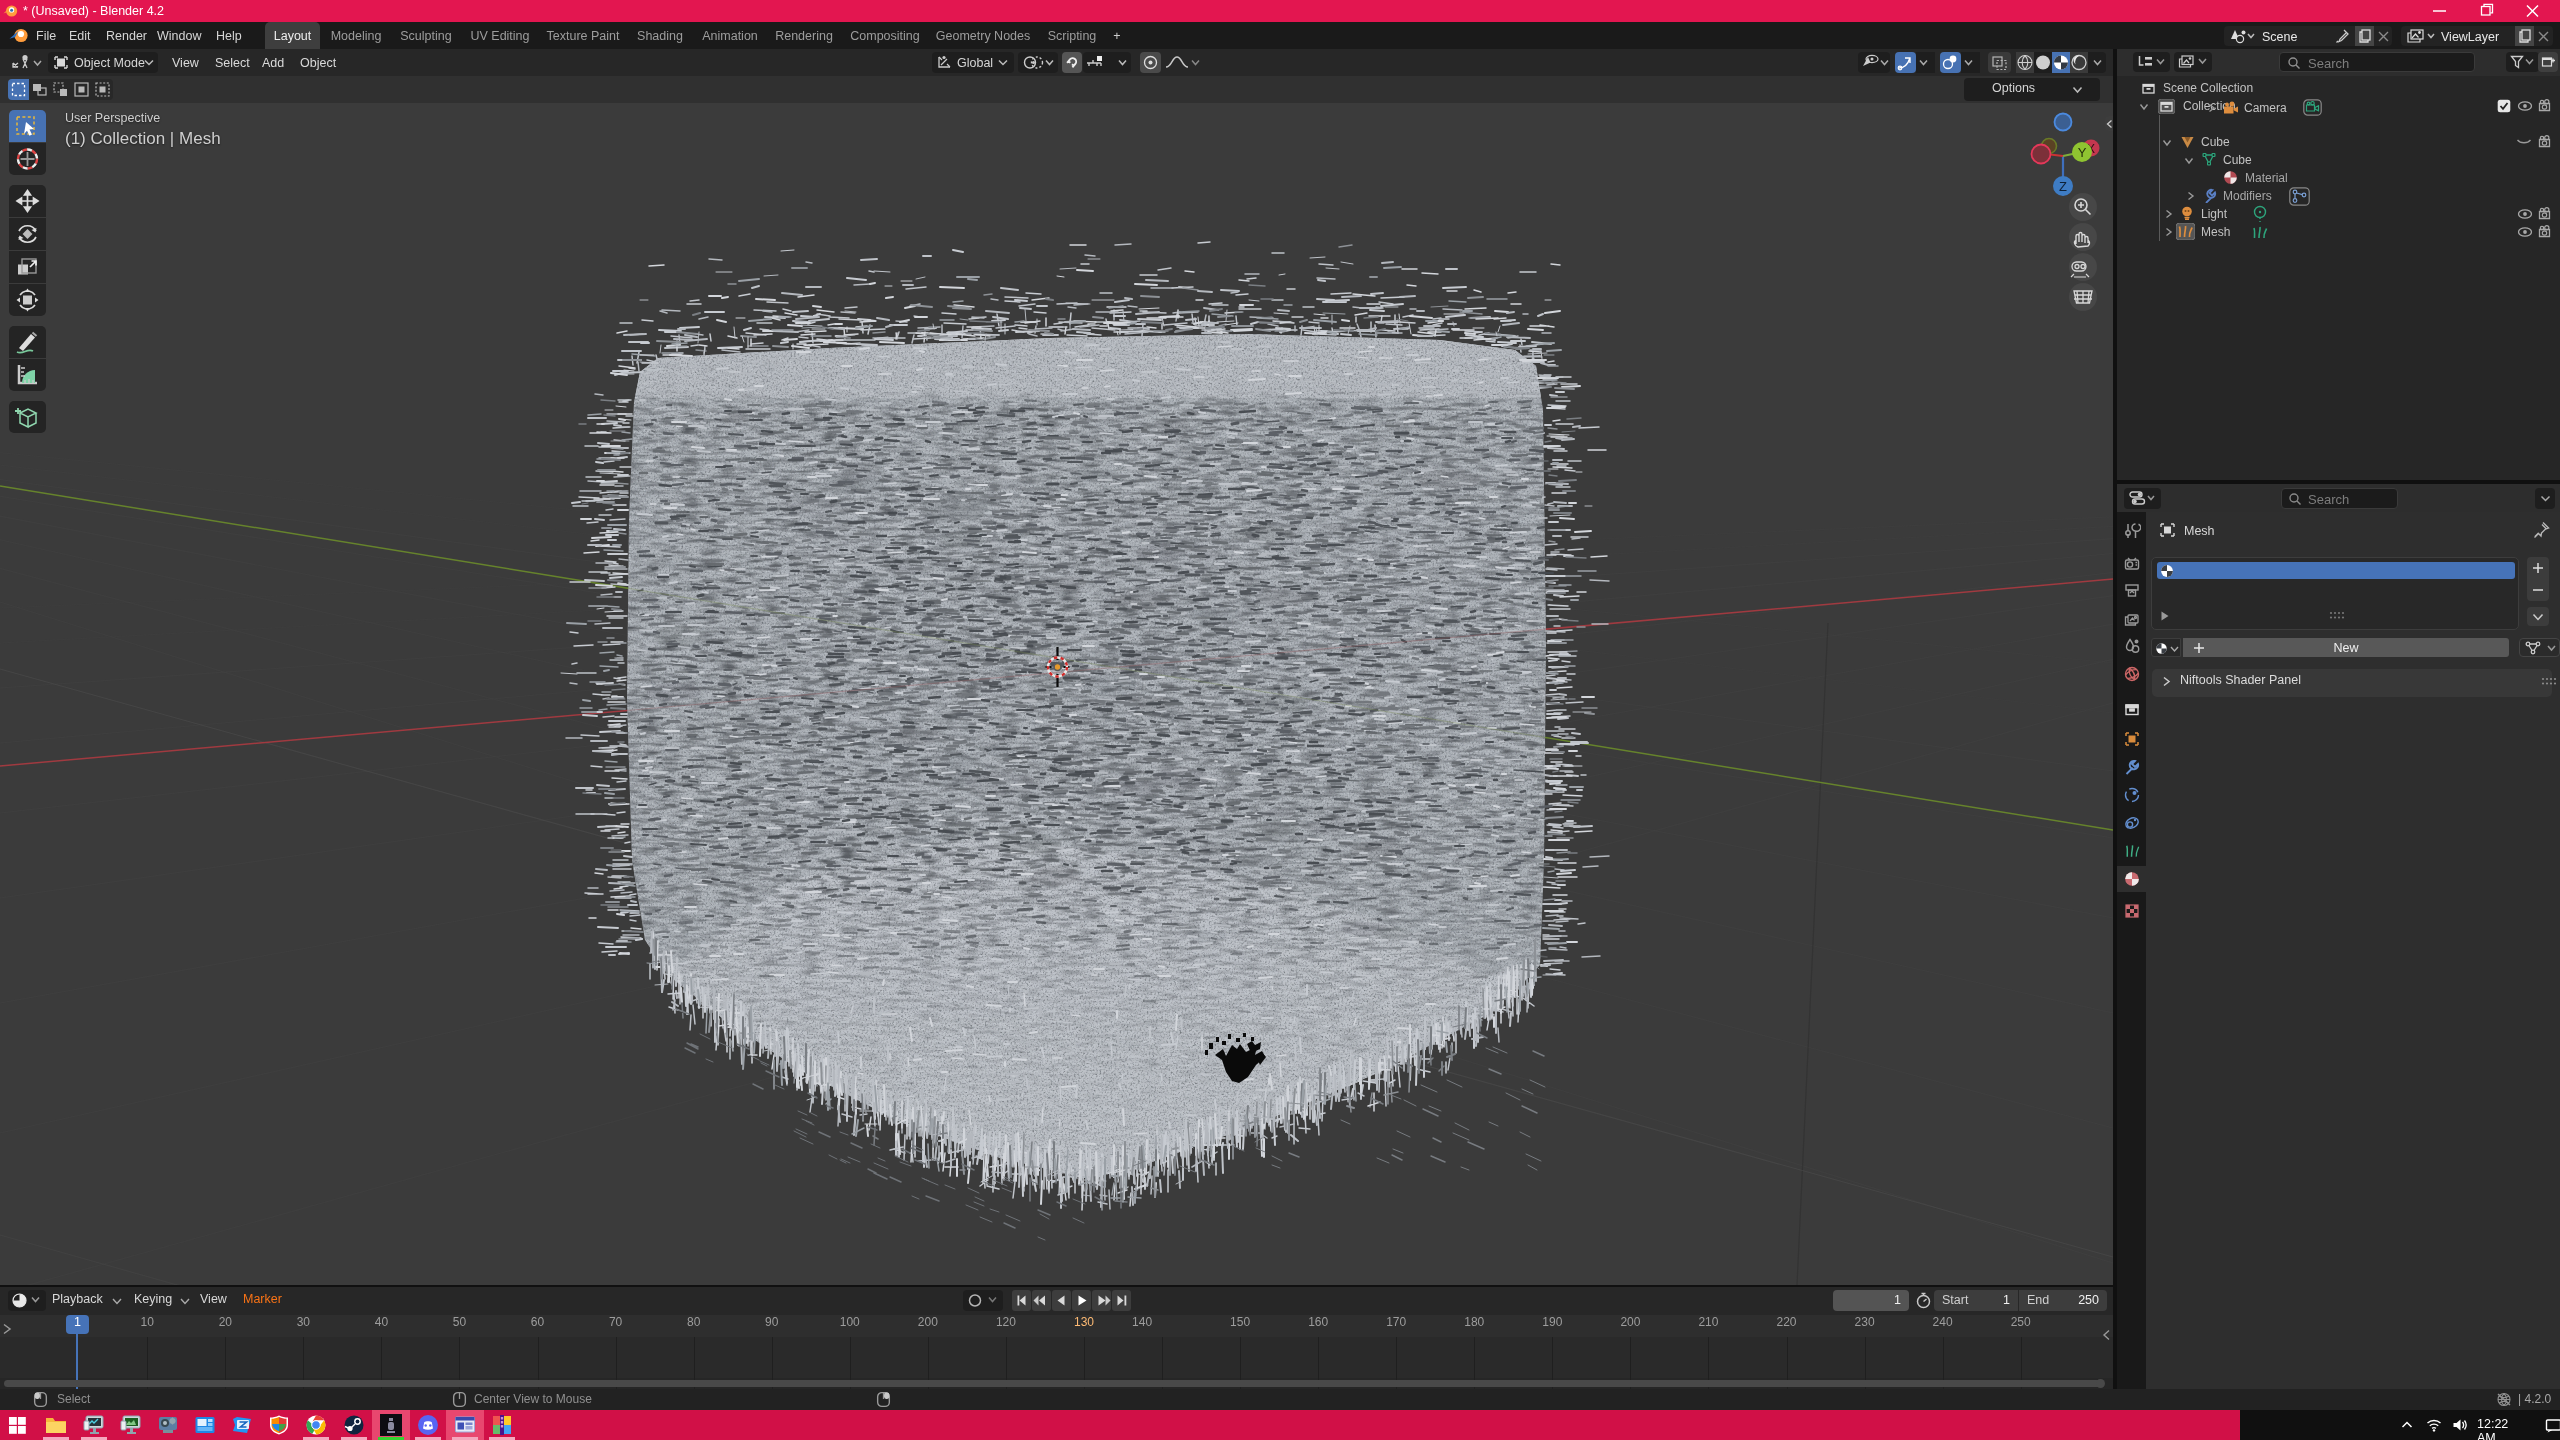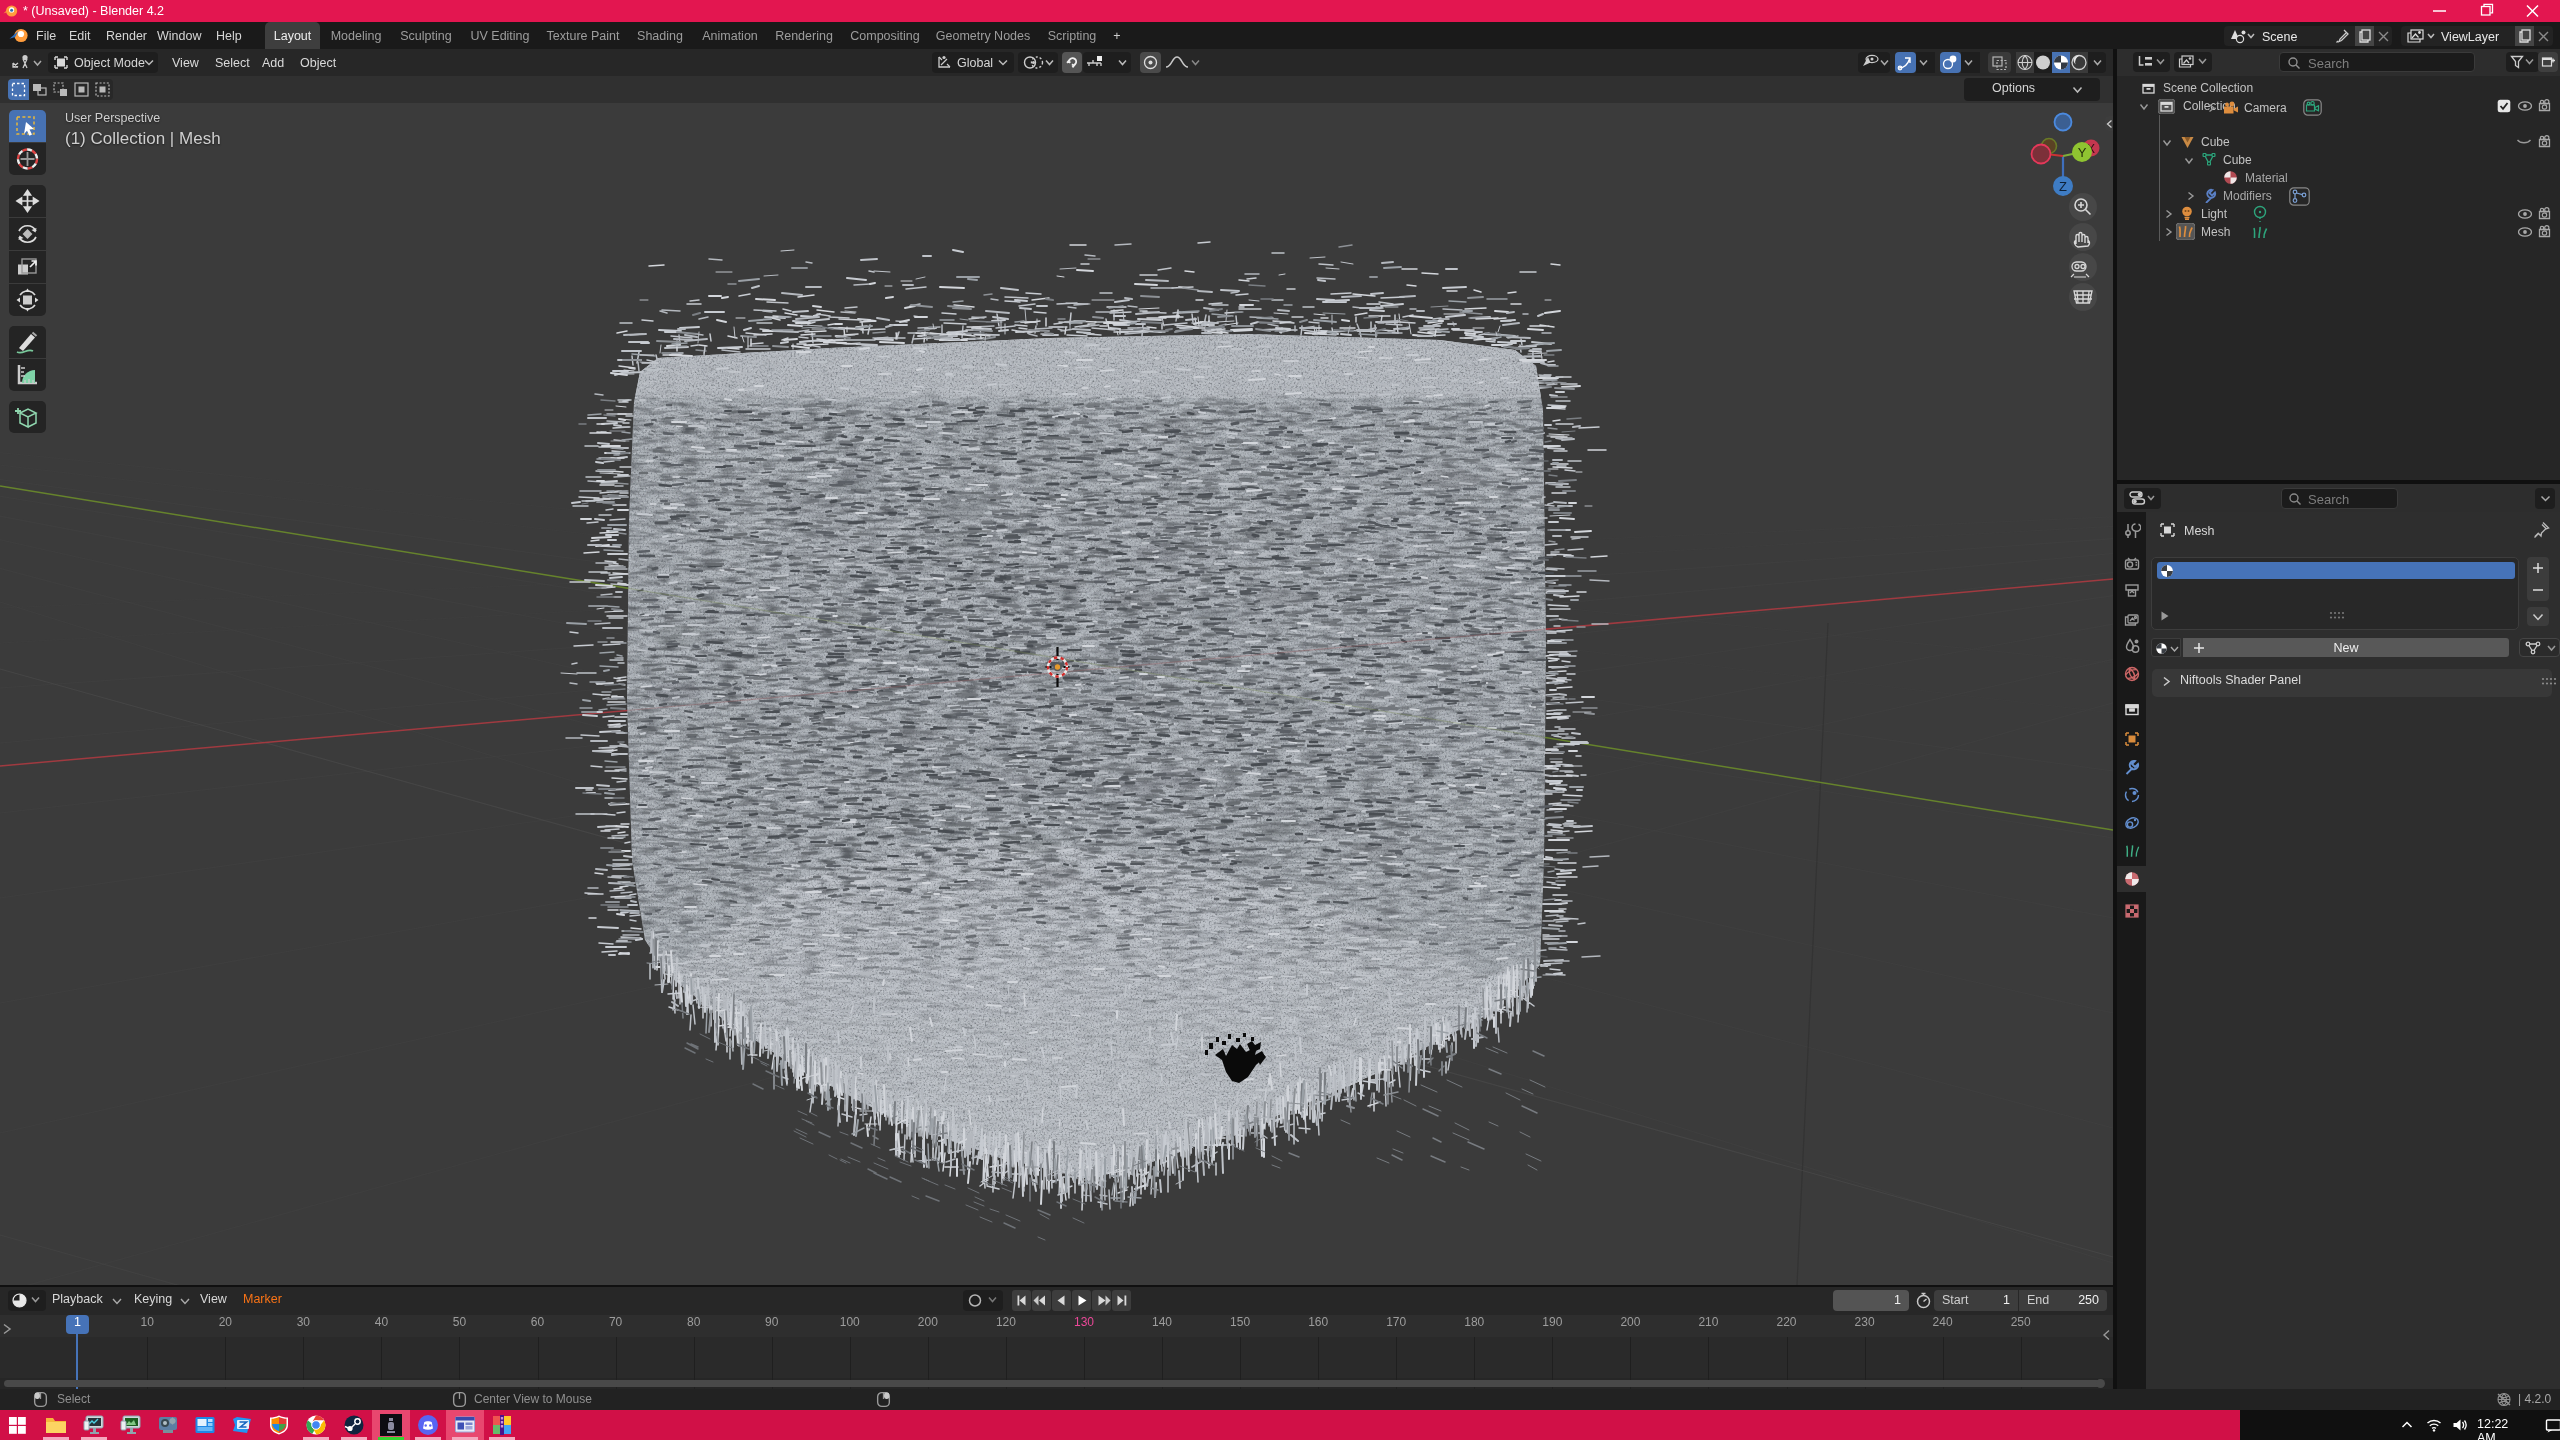--- a/index.html
+++ b/index.html
@@ -1134,22 +1134,22 @@
       <span style="position:absolute;left:273.374px;top:0;width:60px;text-align:center;font-size:12px;color:#9d9d9d">30</span>
       <span style="position:absolute;left:351.434px;top:0;width:60px;text-align:center;font-size:12px;color:#9d9d9d">40</span>
       <span style="position:absolute;left:429.494px;top:0;width:60px;text-align:center;font-size:12px;color:#9d9d9d">50</span>
       <span style="position:absolute;left:507.5540000000001px;top:0;width:60px;text-align:center;font-size:12px;color:#9d9d9d">60</span>
       <span style="position:absolute;left:585.614px;top:0;width:60px;text-align:center;font-size:12px;color:#9d9d9d">70</span>
       <span style="position:absolute;left:663.674px;top:0;width:60px;text-align:center;font-size:12px;color:#9d9d9d">80</span>
       <span style="position:absolute;left:741.734px;top:0;width:60px;text-align:center;font-size:12px;color:#9d9d9d">90</span>
       <span style="position:absolute;left:819.794px;top:0;width:60px;text-align:center;font-size:12px;color:#9d9d9d">100</span>
       <span style="position:absolute;left:897.854px;top:0;width:60px;text-align:center;font-size:12px;color:#9d9d9d">200</span>
       <span style="position:absolute;left:975.914px;top:0;width:60px;text-align:center;font-size:12px;color:#9d9d9d">120</span>
-      <span style="position:absolute;left:1053.9740000000002px;top:0;width:60px;text-align:center;font-size:12px;color:#ec4899">130</span>
-      <span style="position:absolute;left:1132.034px;top:0;width:60px;text-align:center;font-size:12px;color:#9d9d9d">140</span>
+      <span style="position:absolute;left:1053.9740000000002px;top:0;width:60px;text-align:center;font-size:12px;color:#fdba74">130</span>
+      <span style="position:absolute;left:1132.034px;top:0;width:60px;font-size:12px;color:#9d9d9d">140</span>
       <span style="position:absolute;left:1210.094px;top:0;width:60px;text-align:center;font-size:12px;color:#9d9d9d">150</span>
       <span style="position:absolute;left:1288.154px;top:0;width:60px;text-align:center;font-size:12px;color:#9d9d9d">160</span>
       <span style="position:absolute;left:1366.214px;top:0;width:60px;text-align:center;font-size:12px;color:#9d9d9d">170</span>
       <span style="position:absolute;left:1444.2740000000001px;top:0;width:60px;text-align:center;font-size:12px;color:#9d9d9d">180</span>
       <span style="position:absolute;left:1522.334px;top:0;width:60px;text-align:center;font-size:12px;color:#9d9d9d">190</span>
       <span style="position:absolute;left:1600.394px;top:0;width:60px;text-align:center;font-size:12px;color:#9d9d9d">200</span>
       <span style="position:absolute;left:1678.454px;top:0;width:60px;text-align:center;font-size:12px;color:#9d9d9d">210</span>
       <span style="position:absolute;left:1756.5140000000001px;top:0;width:60px;text-align:center;font-size:12px;color:#9d9d9d">220</span>
       <span style="position:absolute;left:1834.574px;top:0;width:60px;text-align:center;font-size:12px;color:#9d9d9d">230</span>
       <span style="position:absolute;left:1912.634px;top:0;width:60px;text-align:center;font-size:12px;color:#9d9d9d">240</span>

